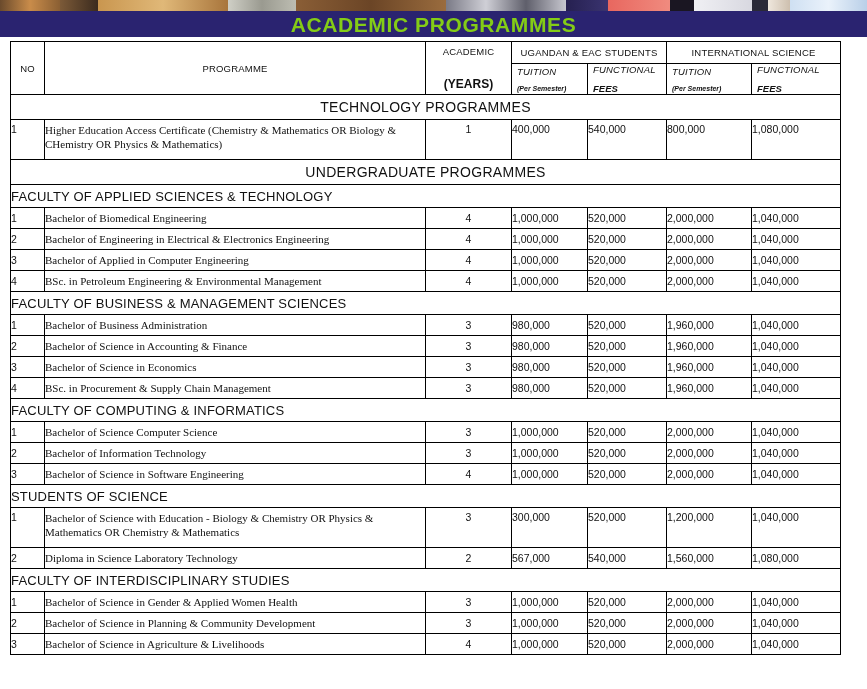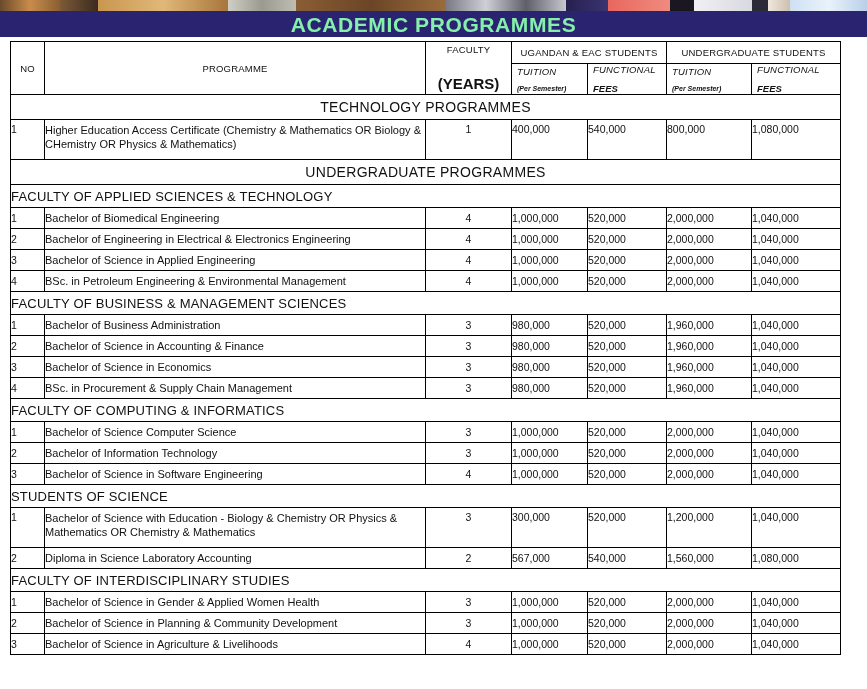--- a/index.html
+++ b/index.html
@@ -45,21 +45,21 @@
   
   #title-banner {
     width: 867px;
     height: 26px;
     background: #2a2370;
     display: flex;
     align-items: center;
     justify-content: center;
   }
   #title-banner .title-text {
-    color: #86efac;
+    color: #84cc16;
     font-size: 21px;
     font-weight: bold;
     letter-spacing: 0.6px;
     line-height: 1;
   }
 
   
   #table-wrap {
     padding: 4px 27px 0 10px;
     box-sizing: border-box;
@@ -136,20 +136,21 @@
     font-size: 10.5px;
     height: 20px;
   }
   td.prog {
     text-align: left;
     padding-left: 6px;
     font-size: 11px;
     line-height: 1.28;
     padding-top: 2px;
     padding-bottom: 2px;
+    font-family: Liberation Serif, serif;
   }
   td.num {
     text-align: center;
     font-size: 10.5px;
   }
   td.money {
     text-align: left;
     padding-left: 7px;
     font-size: 10.5px;
   }
@@ -190,25 +191,25 @@
       <col class="c-ut">
         <col class="c-uf">
         <col class="c-it">
         <col class="c-if">
     </colgroup>
     <thead>
       <tr class="h-row1">
         <th class="hcell" rowspan="2">NO</th>
         <th class="hcell" rowspan="2">PROGRAMME</th>
         <th class="hcell" rowspan="2">
-          <span>FACULTY</span>
-          <span class="sub" style="font-size:15px;margin-top:20px;">(YEARS)</span>
+          <span>ACADEMIC</span>
+          <span class="sub" style="font-size:12px;margin-top:20px;">(YEARS)</span>
         </th>
         <th class="hcell" colspan="2">UGANDAN &amp; EAC STUDENTS</th>
-        <th class="hcell" colspan="2">UNDERGRADUATE STUDENTS</th>
+        <th class="hcell" colspan="2">INTERNATIONAL SCIENCE</th>
       </tr>
       <tr class="h-row2">
         <th class="hcell left">
           <span>TUITION</span>
           <span class="sub">(Per Semester)</span>
         </th>
         <th class="hcell left">
           <span>FUNCTIONAL</span>
           <span class="sub" style="font-size:9.5px;">FEES</span>
         </th>
@@ -254,21 +255,21 @@
           <td class="no">2</td>
           <td class="prog">Bachelor of Engineering in Electrical &amp; Electronics Engineering</td>
           <td class="num">4</td>
           <td class="money">1,000,000</td>
           <td class="money">520,000</td>
           <td class="money">2,000,000</td>
           <td class="money">1,040,000</td>
         </tr>
         <tr>
           <td class="no">3</td>
-          <td class="prog">Bachelor of Science in Applied Engineering</td>
+          <td class="prog">Bachelor of Applied in Computer Engineering</td>
           <td class="num">4</td>
           <td class="money">1,000,000</td>
           <td class="money">520,000</td>
           <td class="money">2,000,000</td>
           <td class="money">1,040,000</td>
         </tr>
         <tr>
           <td class="no">4</td>
           <td class="prog">BSc. in Petroleum Engineering &amp; Environmental Management</td>
           <td class="num">4</td>
@@ -353,21 +354,21 @@
           <td class="no tall">1</td>
           <td class="prog tall">Bachelor of Science with Education - Biology &amp; Chemistry OR Physics &amp; Mathematics OR Chemistry &amp; Mathematics</td>
           <td class="num tall">3</td>
           <td class="money tall">300,000</td>
           <td class="money tall">520,000</td>
           <td class="money tall">1,200,000</td>
           <td class="money tall">1,040,000</td>
         </tr>
         <tr>
           <td class="no">2</td>
-          <td class="prog">Diploma in Science Laboratory Accounting</td>
+          <td class="prog">Diploma in Science Laboratory Technology</td>
           <td class="num">2</td>
           <td class="money">567,000</td>
           <td class="money">540,000</td>
           <td class="money">1,560,000</td>
           <td class="money">1,080,000</td>
         </tr>
         <tr>
           <td class="faculty" colspan="7">FACULTY OF INTERDISCIPLINARY STUDIES</td>
         </tr>
         <tr>

